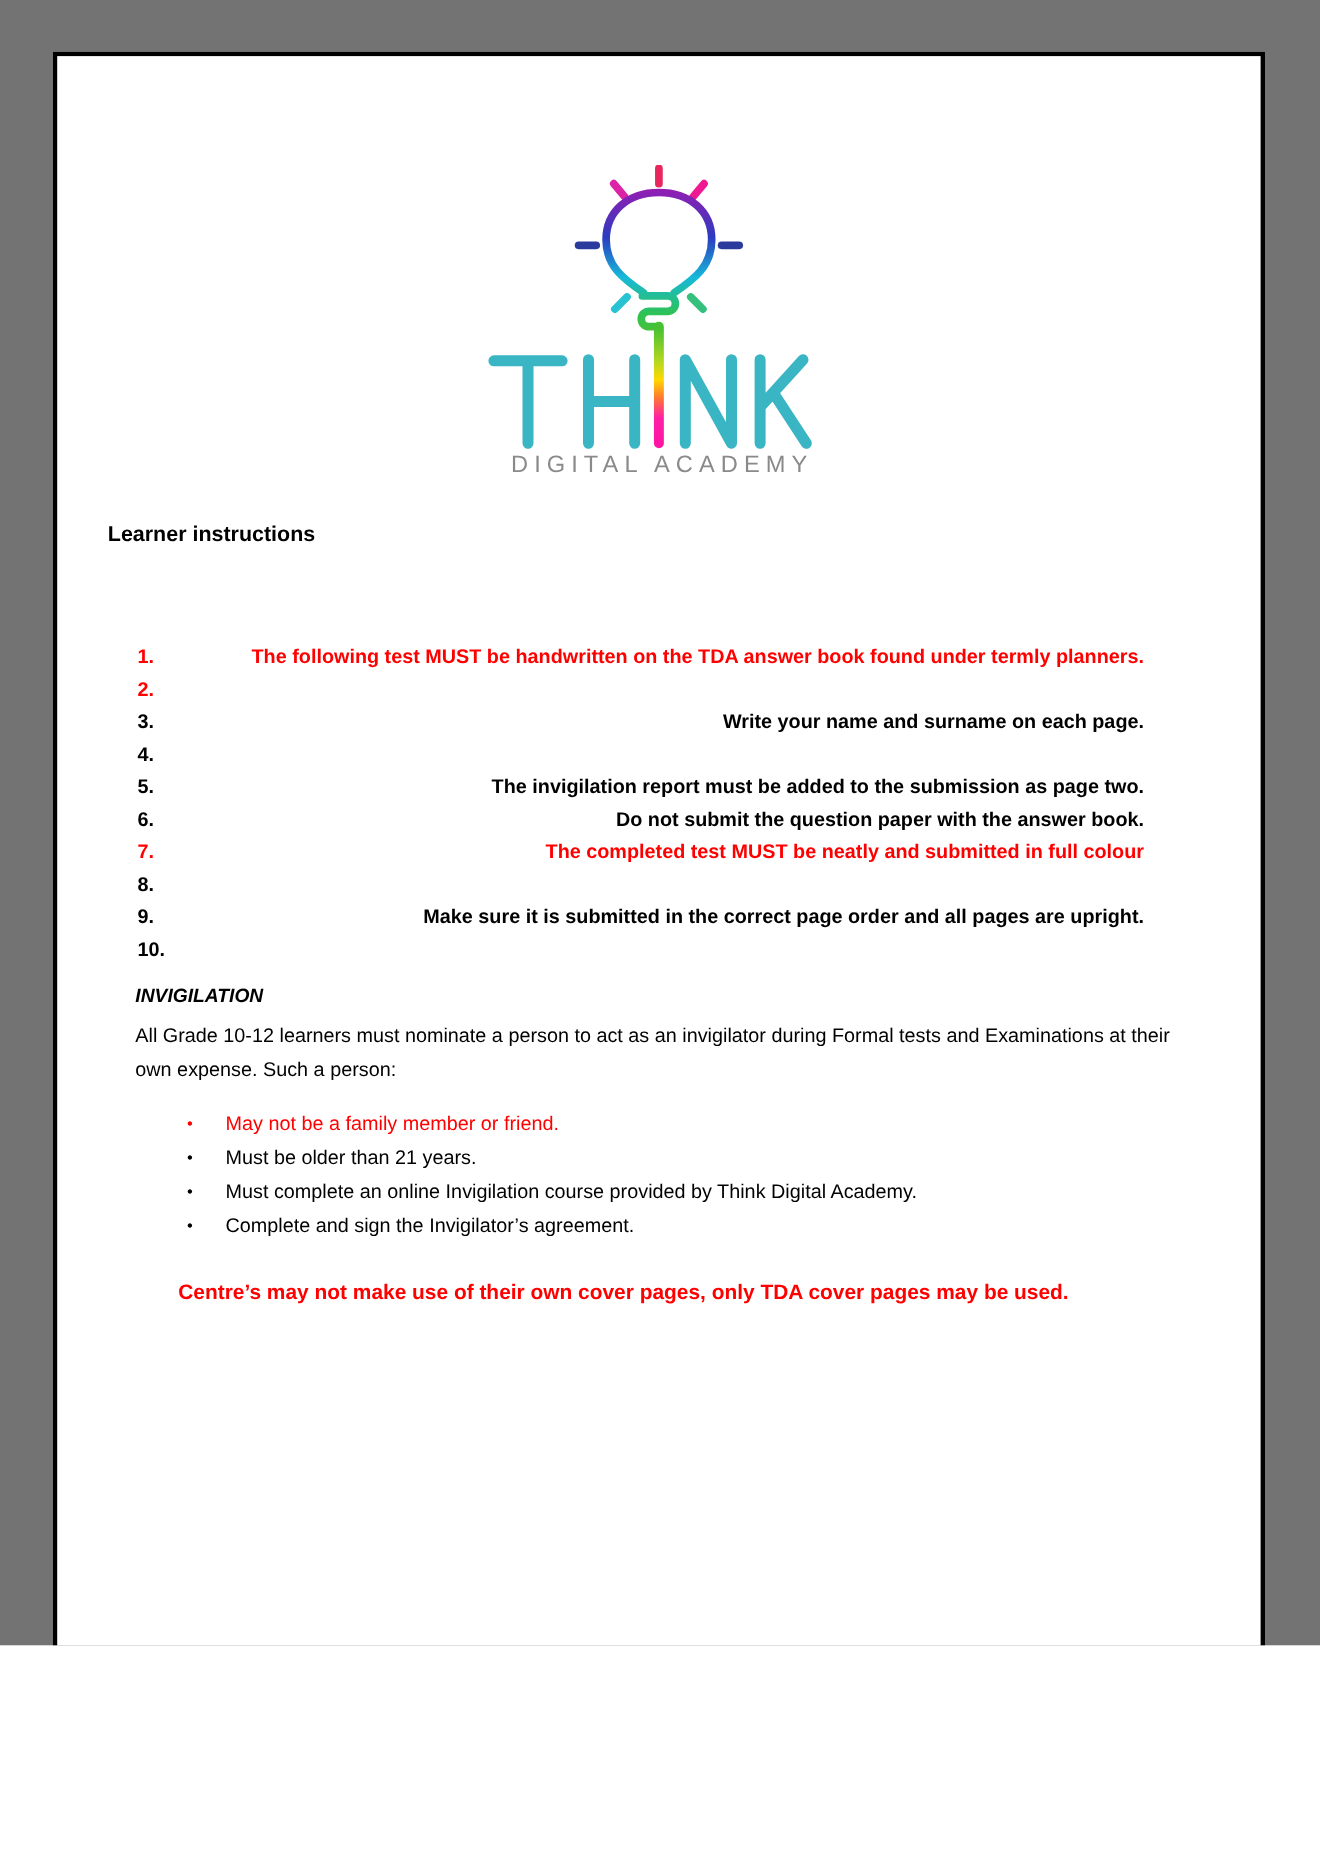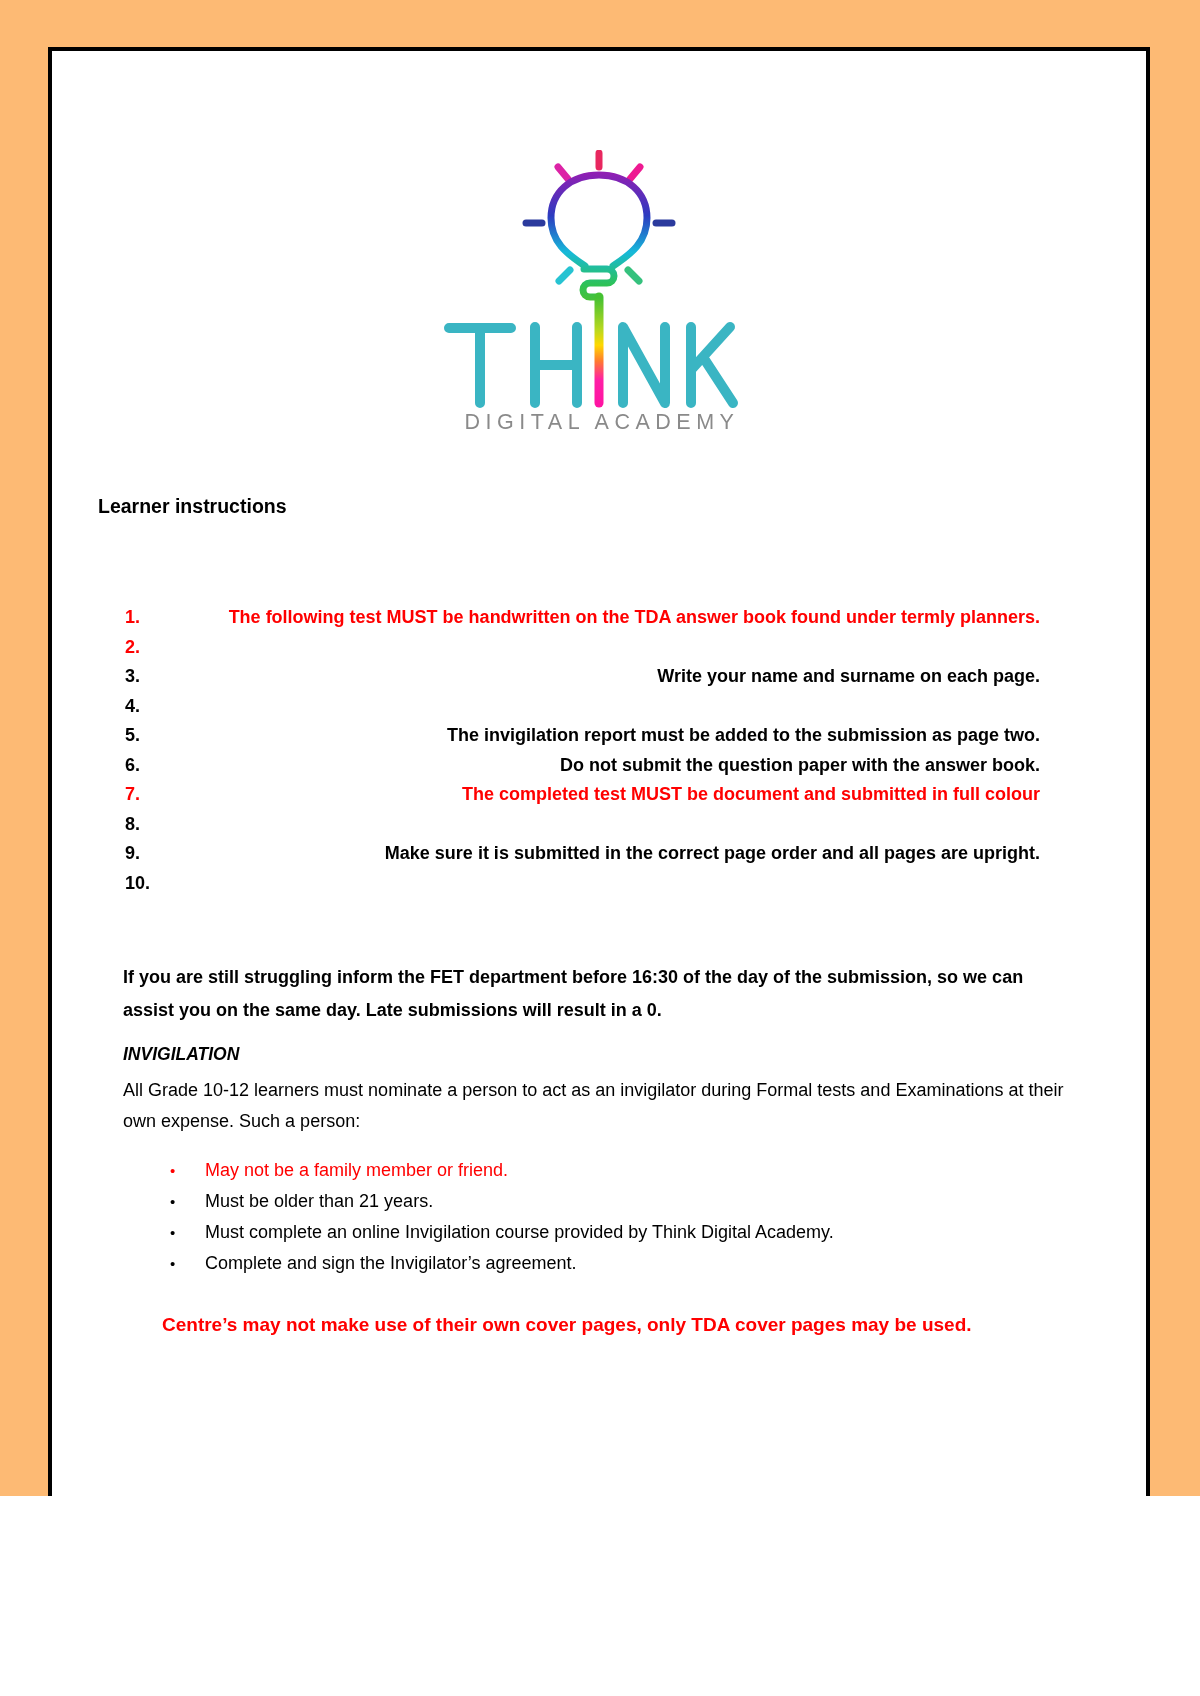--- a/index.html
+++ b/index.html
@@ -1,38 +1,38 @@
 <!DOCTYPE html>
 <html style="--emphasis-red: #ff0000; --body-black: #000000; --brand-teal: #3ab5c3; --subtitle-gray: #8a8a8a;"><head>
 <meta charset="utf-8">
 <style>
   html,body{margin:0;padding:0;background:#ffffff;}
   .page{
     position:relative;
     width:1200px;
     height:1496px;
-    background:#fdba74;
+    background:#737373;
     font-family:"Liberation Sans", sans-serif;
     color:var(--body-black,#000);
     overflow:hidden;
   }
   .frame{
     position:absolute;
     left:48px; top:47px;
     width:1102px; height:1598px;
     border:4px solid #000;
     box-sizing:border-box;
     padding:0 40px;
     background:#fff;
   }
   .logo{display:block;margin:99px auto 0;}
   .brand-stroke{stroke:var(--brand-teal,#3ab5c3);}
   .logo-subtitle{fill:var(--subtitle-gray,#8a8a8a);}
   h1.title{
-    margin:55px 0 0 6px;
+    margin:35px 0 0 6px;
     font-size:19.5px;
     line-height:22px;
     font-weight:bold;
     color:#000;
   }
   .ol{
     margin:86px 0 0 33px;
     font-size:18px;
     font-weight:bold;
     line-height:29.5px;
@@ -148,35 +148,34 @@
         <div class="li">
           <span class="num">5.</span>
           <span class="txt">The invigilation report must be added to the submission as page two.</span>
         </div>
         <div class="li">
           <span class="num">6.</span>
           <span class="txt">Do not submit the question paper with the answer book.</span>
         </div>
         <div class="li red">
           <span class="num">7.</span>
-          <span class="txt">The completed test MUST be document and submitted in full colour</span>
+          <span class="txt">The completed test MUST be neatly and submitted in full colour</span>
         </div>
         <div class="li">
           <span class="num">8.</span>
         </div>
         <div class="li">
           <span class="num">9.</span>
           <span class="txt">Make sure it is submitted in the correct page order and all pages are upright.</span>
         </div>
         <div class="li">
           <span class="num">10.</span>
         </div>
       </div>
 
-    <p class="notice">If you are still struggling inform the FET department before 16:30 of the day of the submission, so we can assist you on the same day. Late submissions will result in a 0.</p>
 
     <h2 class="invig">INVIGILATION</h2>
 
     <p class="body-par second">All Grade 10-12 learners must nominate a person to act as an invigilator during Formal tests and Examinations at their own expense. Such a person:</p>
 
     <div class="ul">
         <div class="uli red">
           <span class="dot">•</span>
           <span class="txt">May not be a family member or friend.</span>
         </div>

